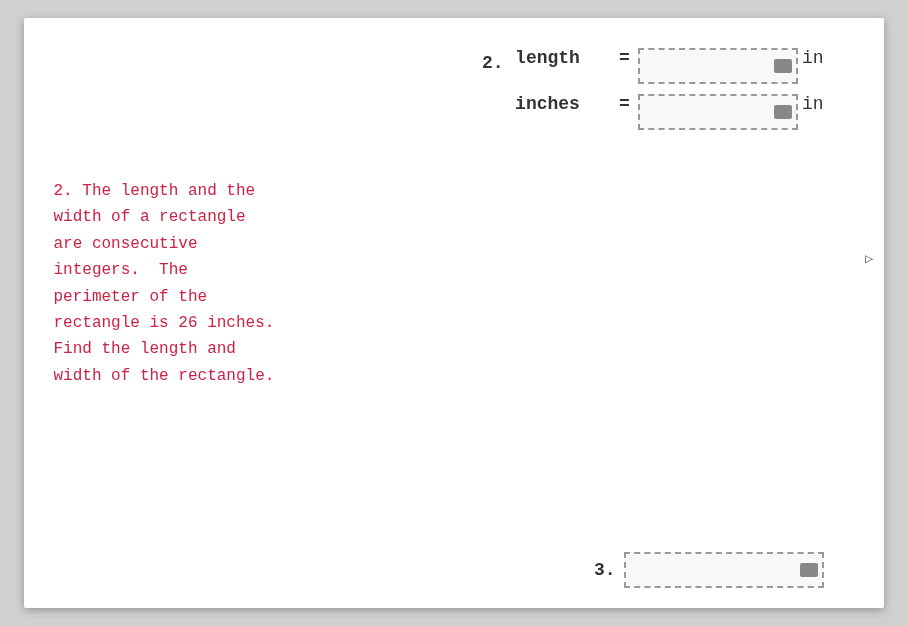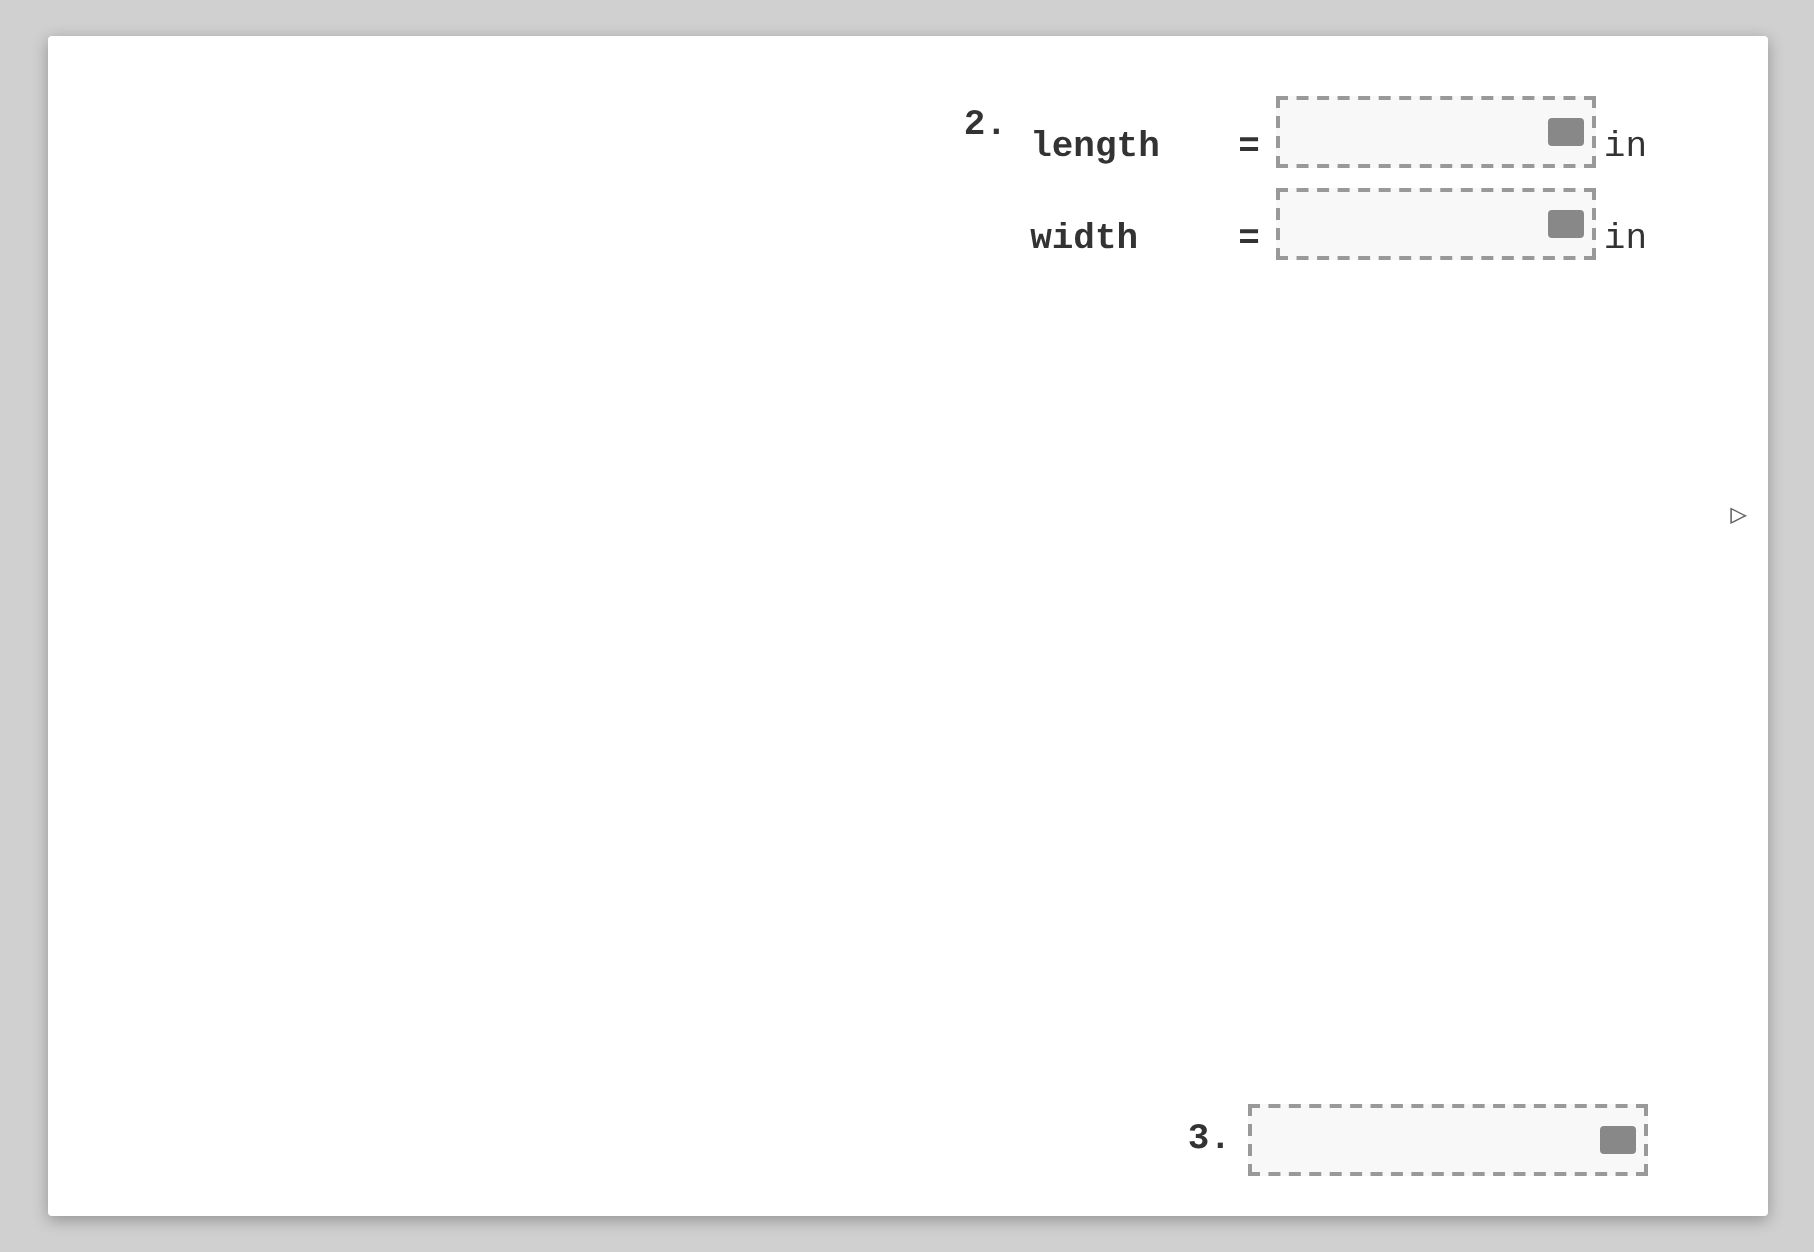--- a/index.html
+++ b/index.html
@@ -33,21 +33,21 @@
       position: absolute;
       top: 30px;
       right: 60px;
       display: flex;
       flex-direction: column;
       gap: 10px;
     }
 
     .answer-row {
       display: flex;
-      align-items: flex-end;
+      align-items: flex-start;
       gap: 4px;
     }
 
     .answer-label {
       font-family: 'Courier New', Courier, monospace;
       font-size: 18px;
       font-weight: bold;
       color: #333;
       min-width: 100px;
     }
@@ -169,33 +169,43 @@
     <div class="answer-row">
       <span class="answer-label">length</span>
       <span class="equals-sign">=</span>
       <div class="answer-input">
         <div class="answer-input-small-icon"></div>
       </div>
       <span class="unit-label">in</span>
     </div>
 
     <div class="answer-row">
-      <span class="answer-label">width</span>
+      <span class="answer-label">inches</span>
       <span class="equals-sign">=</span>
       <div class="answer-input">
         <div class="answer-input-small-icon"></div>
       </div>
       <span class="unit-label">in</span>
     </div>
   </div>
 
   <div class="arrow-indicator" style="position:absolute; right:10px; top:240px;">
     <span>▷</span>
   </div>
 
+  <div class="question-section">
+    <div class="question-text">2. The length and the
+width of a rectangle
+are consecutive
+integers.  The
+perimeter of the
+rectangle is 26 inches.
+Find the length and
+width of the rectangle.</div>
+  </div>
 
   <div class="problem3-section">
     <span class="problem3-number">3.</span>
     <div class="answer-input-wide">
       <div class="answer-input-small-icon"></div>
     </div>
   </div>
 
 </div>
 

